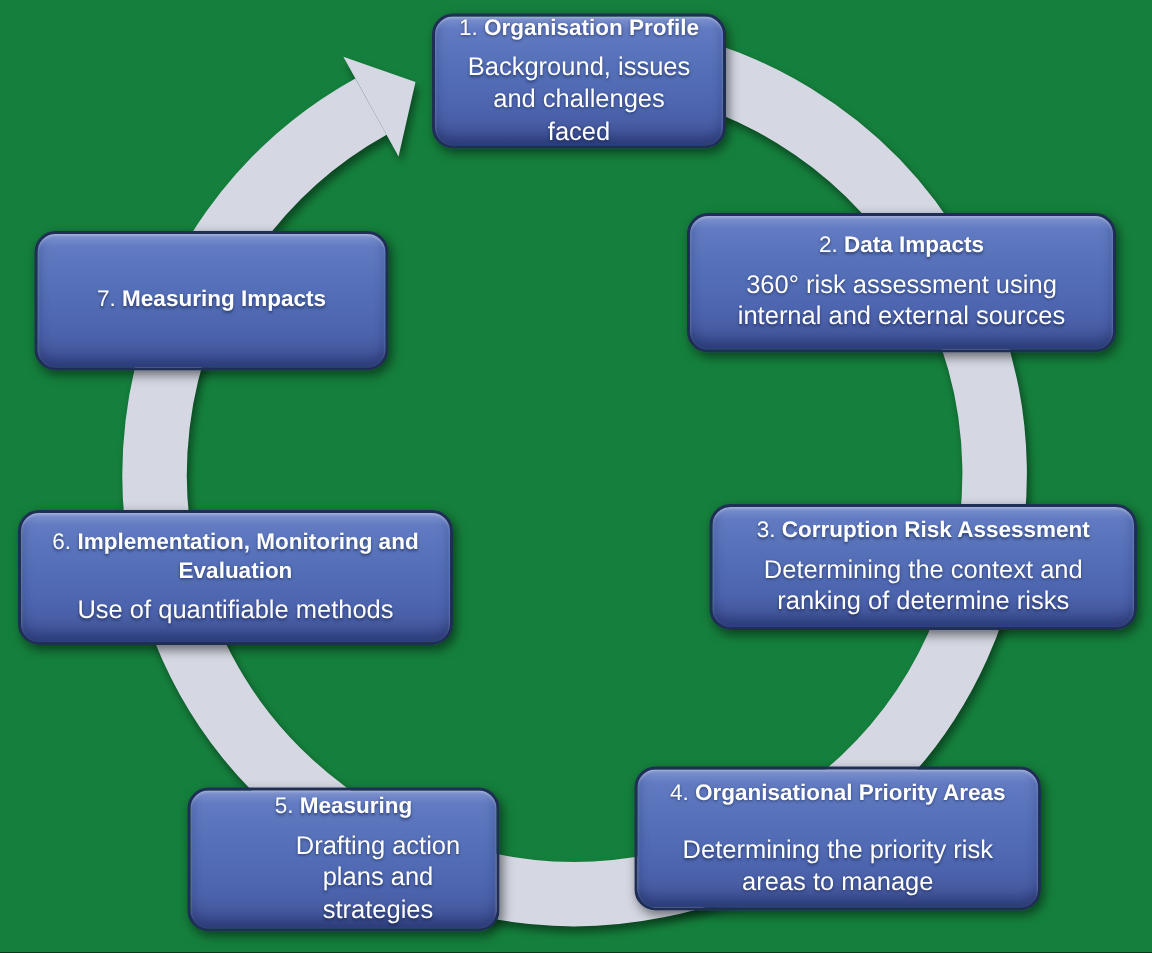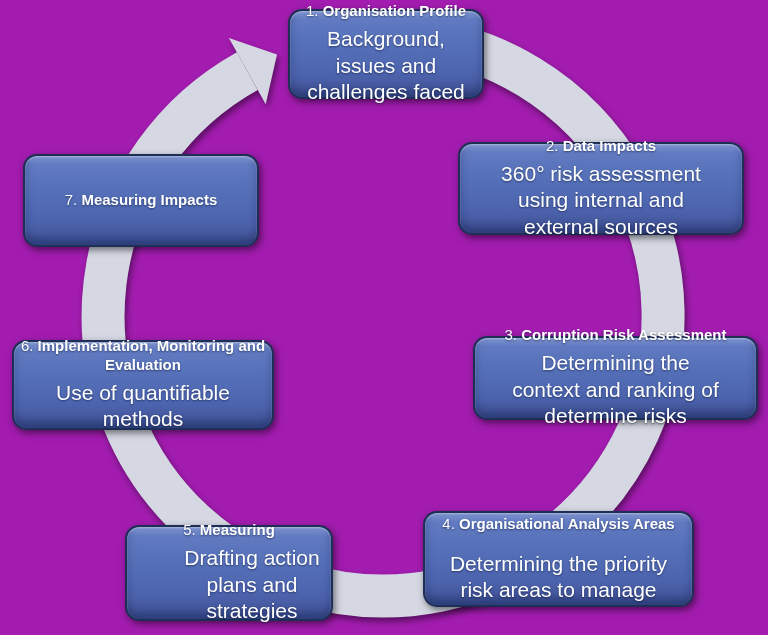--- a/index.html
+++ b/index.html
@@ -4,21 +4,21 @@
 <style>
   html, body {
     margin: 0;
     padding: 0;
     background: #000000;
   }
   .stage {
     position: relative;
     width: 768px;
     height: 635px;
-    background: #a21caf;
+    background: #15803d;
     overflow: hidden;
     font-family: "Liberation Sans", sans-serif;
   }
   .ring-svg {
     position: absolute;
     left: 0;
     top: 0;
     filter: drop-shadow(2px 4px 3px rgba(0,0,0,0.45));
   }
   .box {
@@ -49,21 +49,21 @@
   }
   .title {
     font-size: 15px;
     line-height: 1.26;
     white-space: nowrap;
   }
   .title .step-name {
     font-weight: 700;
   }
   .body {
-    font-size: 21px;
+    font-size: 17px;
     line-height: 1.26;
     margin: 0 auto;
   }
   .b1 .body { max-width: 160px; }
   .b2 .body { max-width: 220px; }
   .b3 .body { max-width: 220px; }
   .b4 .body { max-width: 226px; margin-top: 12px; }
   .b5 .body { max-width: 170px; margin-left: 46px; }
   .b6 .title { white-space: normal; max-width: 248px; margin: 0 auto; }
   .b7 .body { max-width: 188px; }
@@ -87,30 +87,30 @@
     <div class="title"><span class="step-num">2.</span> <span class="step-name">Data Impacts</span></div>
     <div class="body">360° risk assessment using internal and external sources</div>
   </div>
 
   <div class="box b3" style="left:473px;top:336px;width:285px;height:84px;">
     <div class="title"><span class="step-num">3.</span> <span class="step-name">Corruption Risk Assessment</span></div>
     <div class="body">Determining the context and ranking of determine risks</div>
   </div>
 
   <div class="box b4" style="left:423px;top:511px;width:271px;height:96px;">
-    <div class="title"><span class="step-num">4.</span> <span class="step-name">Organisational Analysis Areas</span></div>
+    <div class="title"><span class="step-num">4.</span> <span class="step-name">Organisational Priority Areas</span></div>
     <div class="body">Determining the priority risk areas to manage</div>
   </div>
 
   <div class="box b5" style="left:125px;top:525px;width:208px;height:96px;">
     <div class="title"><span class="step-num">5.</span> <span class="step-name">Measuring</span></div>
     <div class="body">Drafting action plans and strategies</div>
   </div>
 
-  <div class="box b6" style="left:12px;top:340px;width:262px;height:90px;">
+  <div class="box b6" style="left:12px;top:340px;width:290px;height:90px;">
     <div class="title"><span class="step-num">6.</span> <span class="step-name">Implementation, Monitoring and Evaluation</span></div>
     <div class="body">Use of quantifiable methods</div>
   </div>
 
   <div class="box b7" style="left:23px;top:154px;width:236px;height:93px;">
     <div class="title"><span class="step-num">7.</span> <span class="step-name">Measuring Impacts</span></div>
   </div>
 
 </div>
 

